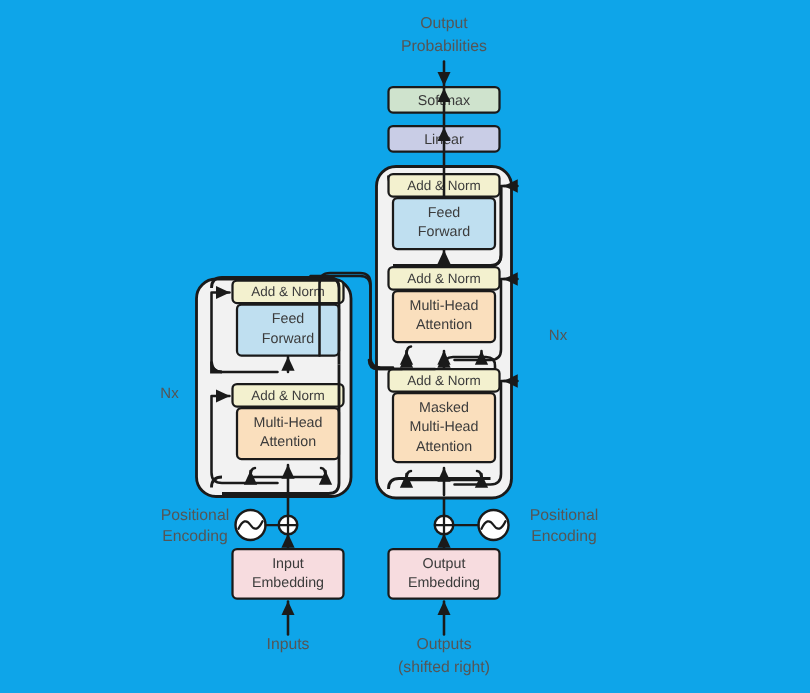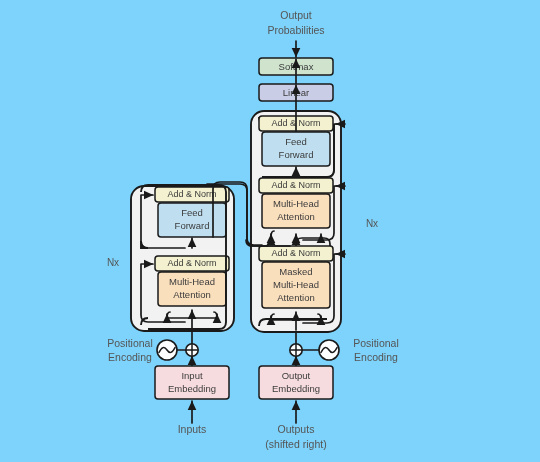--- a/index.html
+++ b/index.html
@@ -1,18 +1,18 @@
 <!DOCTYPE html>
 <html><head>
 <meta charset="utf-8">
 <style>
   html,body{margin:0;padding:0;background:#ffffff;}
   body{width:540px;height:462px;overflow:hidden;
        font-family:"Liberation Sans","DejaVu Sans",sans-serif;}
-  #stage{position:relative;width:540px;height:462px;background:#7dd3fc;}
+  #stage{position:relative;width:540px;height:462px;background:#0ea5e9;}
   svg{display:block;}
   .blktext{font-family:"Liberation Sans","DejaVu Sans",sans-serif;
            font-size:9.5px;fill:#3b3b3b;text-anchor:middle;dominant-baseline:middle;}
   .blktext.sm{font-size:9px;}
   .freetext{font-family:"Liberation Sans","DejaVu Sans",sans-serif;
             font-size:10.5px;fill:#555555;text-anchor:middle;dominant-baseline:middle;}
   .nxtext{font-family:"Liberation Sans","DejaVu Sans",sans-serif;
           font-size:10px;fill:#555555;text-anchor:middle;dominant-baseline:middle;}
   .stackbg{fill:#f2f2f2;stroke:#1a1a1a;stroke-width:1.9;}
   .subbg{fill:none;stroke:#1a1a1a;stroke-width:1.9;}

